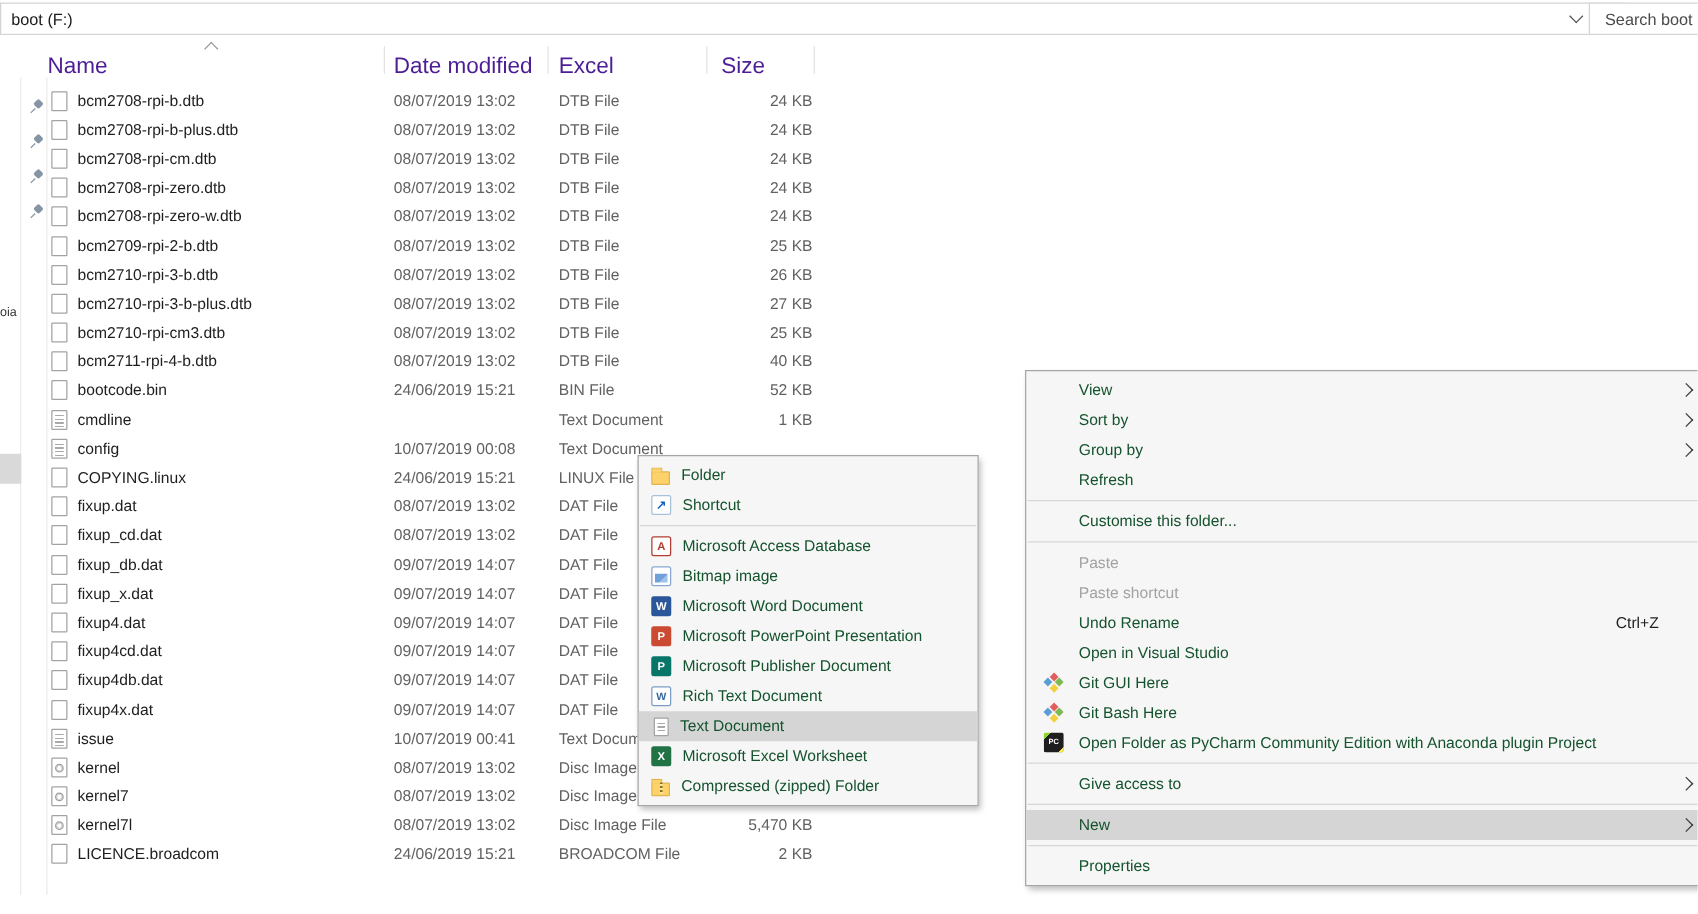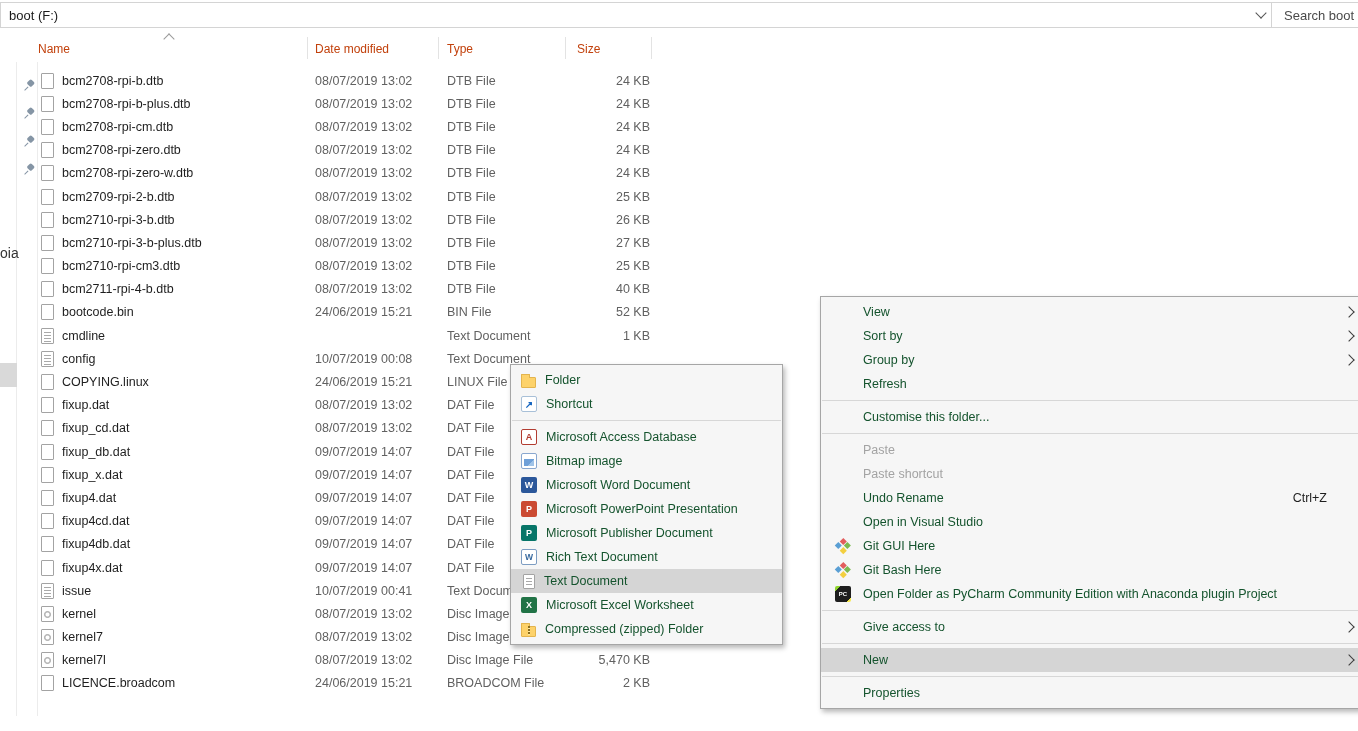--- a/index.html
+++ b/index.html
@@ -12,37 +12,37 @@
   .addr-text{padding-left:8px;font-size:13px;color:#1b1b1b}
   .addr-controls{margin-left:auto;display:flex;align-items:stretch;height:100%}
   .addr-btn{width:25px;display:flex;align-items:center;justify-content:center;cursor:pointer}
   .addr-divider{width:1px;background:#d4d4d4}
   .chev-down{width:7px;height:7px;border-left:1.2px solid #555;border-bottom:1.2px solid #555;
              transform:rotate(-45deg);margin-top:-4px}
   .searchbox{position:absolute;left:1271px;top:2px;width:120px;height:26px;border:1px solid #d4d4d4;
              background:#fff;display:flex;align-items:center;box-sizing:border-box;
              font-size:13px;color:#4a4a4a;padding-left:12px}
   
-  .colheads{position:absolute;left:0;top:34px;right:0;height:28px;font-size:12px;color:#c2410c}
+  .colheads{position:absolute;left:0;top:34px;right:0;height:28px;font-size:18px;color:#4c1d95}
   .colhead{position:absolute;top:8px;cursor:pointer}
   .ch-name{left:38px}.ch-date{left:315px}.ch-type{left:447px}.ch-size{left:577px}
   .sort-caret{position:absolute;left:165px;top:1px;width:7px;height:7px;
               border-left:1px solid #9a9a9a;border-top:1px solid #9a9a9a;transform:rotate(45deg)}
   .col-sep{position:absolute;top:3px;width:1px;height:22px;background:#e3e3e3}
   .cs1{left:307px}.cs2{left:438px}.cs3{left:565px}.cs4{left:651px}
   
   .rail-line{position:absolute;width:1px;background:#ececec;top:62px;height:654px}
   .rl1{left:16px}.rl2{left:37px}
   .pins{position:absolute;left:24px;top:80px;display:flex;flex-direction:column;gap:17px}
   .pin{position:relative;width:11px;height:11px;display:inline-block}
   .pin::before{content:"";position:absolute;left:4px;top:0px;width:5.5px;height:5.5px;
                background:#8595a5;border-radius:1.5px;transform:rotate(45deg)}
   .pin::after{content:"";position:absolute;left:0px;top:7.5px;width:5px;height:1.4px;
               background:#8595a5;transform:rotate(-45deg)}
-  .clip-label{position:absolute;left:0;top:245px;font-size:14px;color:#333}
+  .clip-label{position:absolute;left:0;top:245px;font-size:10px;color:#333}
   .rail-sel{position:absolute;left:0;top:363px;width:17px;height:24px;background:#d9d9d9}
   
   .filelist{position:absolute;left:36px;top:69px;width:620px;height:647px;overflow:hidden}
   .frow{display:grid;grid-template-columns:26px 253px 132px 127px 76px;height:23.2px;
         align-items:center;font-size:12.5px;cursor:default}
   .fname{color:#1e1e1e;white-space:nowrap;overflow:hidden}
   .fdate,.ftype{color:#616161;white-space:nowrap}
   .fsize{color:#616161;text-align:right;white-space:nowrap}
   .fi{position:relative;width:13px;height:16px;margin-left:5px;background:#fff;
       border:1px solid #a3a3a3;border-radius:1px;box-sizing:border-box}
@@ -140,21 +140,21 @@
 </div>
 
 <div class="searchbox">
   <span>Search boot (F</span>
 </div>
 
 <div class="colheads">
   <i class="sort-caret"></i>
   <span class="colhead ch-name">Name</span>
   <span class="colhead ch-date">Date modified</span>
-  <span class="colhead ch-type">Type</span>
+  <span class="colhead ch-type">Excel</span>
   <span class="colhead ch-size">Size</span>
   <i class="col-sep cs1"></i>
   <i class="col-sep cs2"></i>
   <i class="col-sep cs3"></i>
   <i class="col-sep cs4"></i>
 </div>
 
 <div>
   <i class="rail-line rl1"></i>
   <i class="rail-line rl2"></i>

